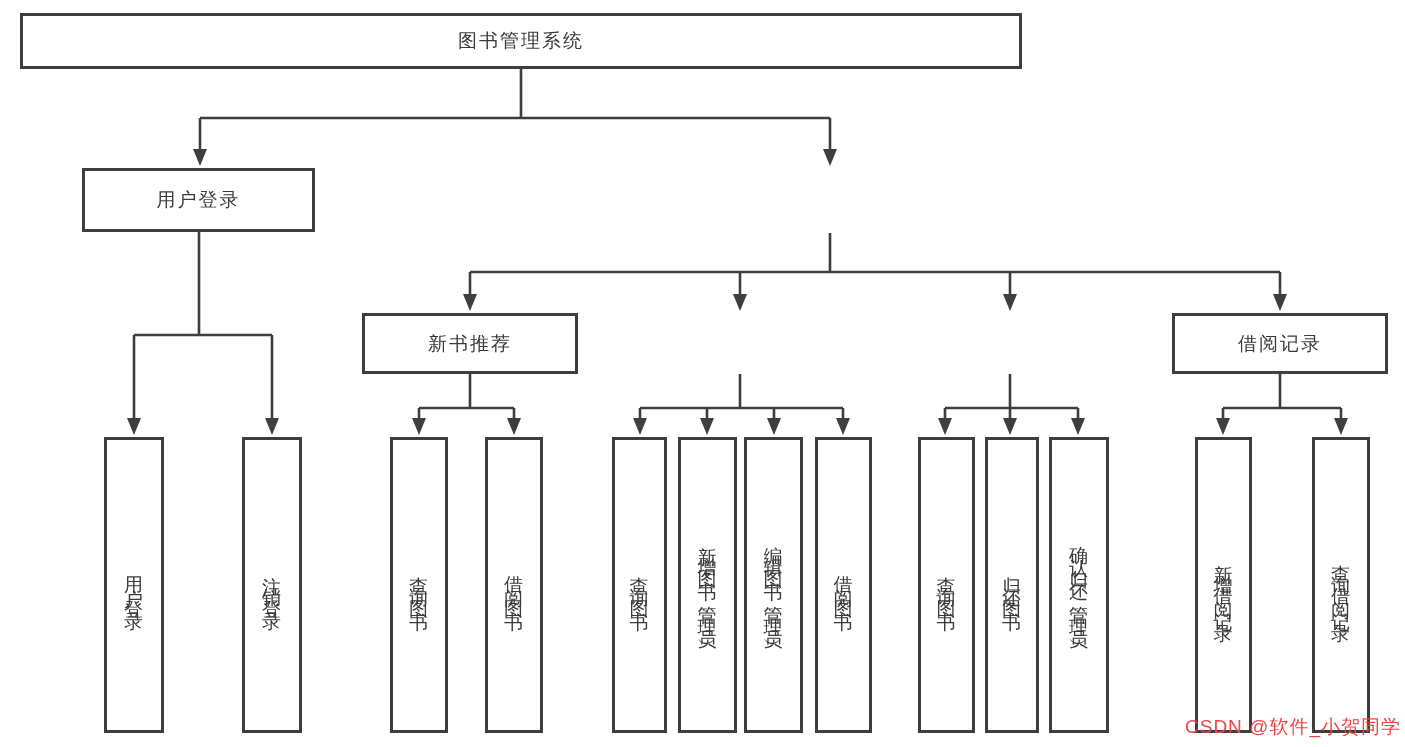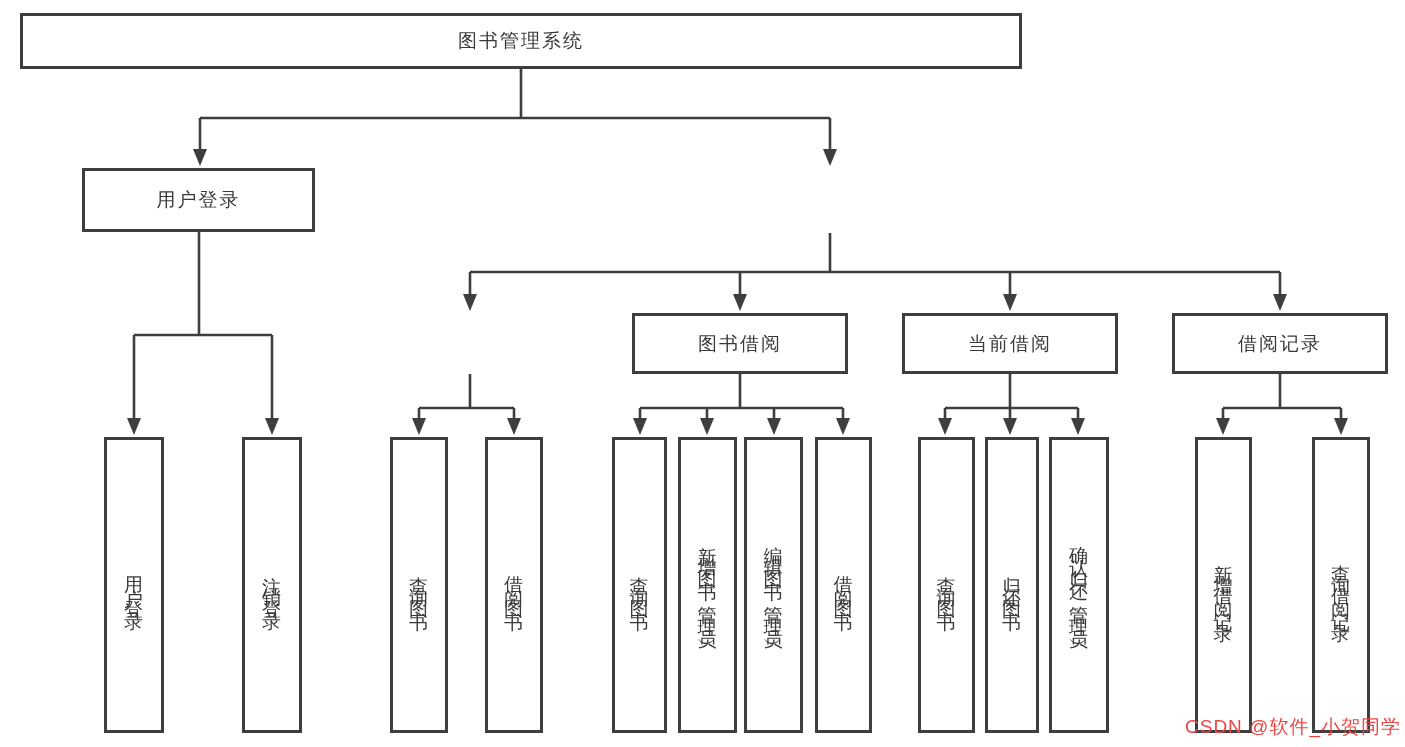--- a/index.html
+++ b/index.html
@@ -104,25 +104,22 @@
   </svg>
 
   <div class="node" style="left:20px;top:13px;width:1002px;height:56px">
     <span class="lbl">图书管理系统</span>
   </div>
 
   <div class="node" style="left:82px;top:168px;width:233px;height:64px">
     <span class="lbl">用户登录</span>
   </div>
 
-  <div class="node" style="left:632px;top:313px;width:216px;height:61px">
-    <span class="lbl">图书借阅</span>
-  </div>
-  <div class="node" style="left:902px;top:313px;width:216px;height:61px">
-    <span class="lbl">当前借阅</span>
+  <div class="node" style="left:362px;top:313px;width:216px;height:61px">
+    <span class="lbl">新书推荐</span>
   </div>
   <div class="node" style="left:1172px;top:313px;width:216px;height:61px">
     <span class="lbl">借阅记录</span>
   </div>
 
   <div class="node v" style="left:104px;top:437px;width:60px;height:296px">
     <span class="lbl">用户登录</span>
   </div>
   <div class="node v" style="left:242px;top:437px;width:60px;height:296px">
     <span class="lbl">注销登录</span>

